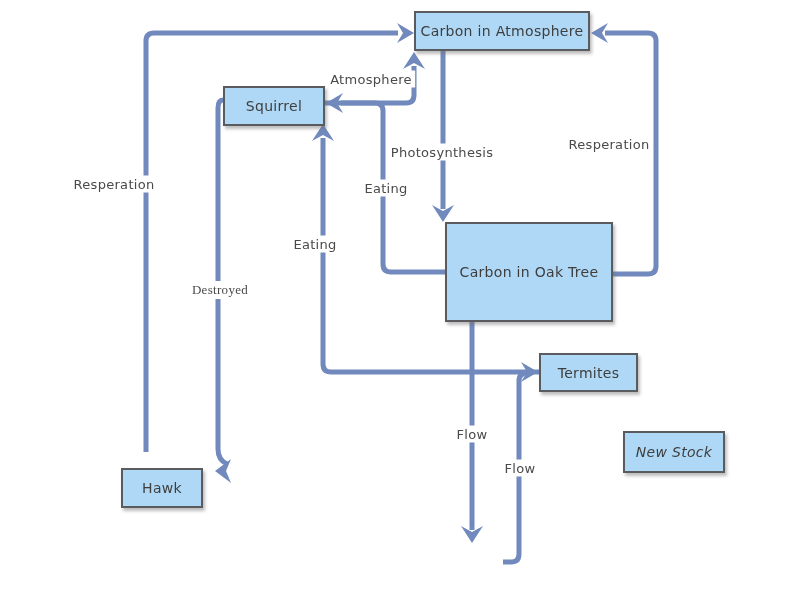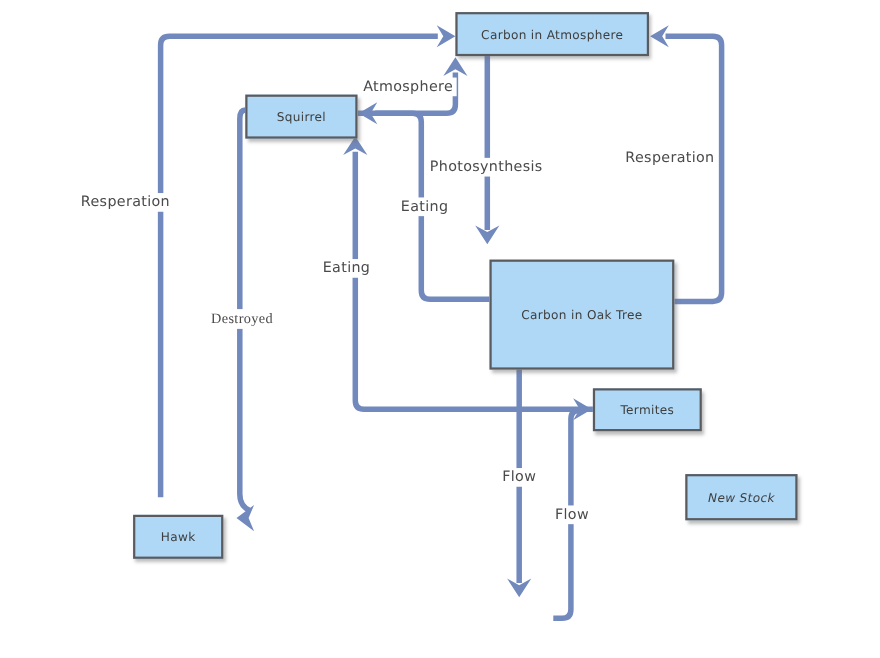--- a/index.html
+++ b/index.html
@@ -32,21 +32,21 @@
   }
   .node {
     position: absolute;
     box-sizing: border-box;
     background: #AFD8F6;
     border: 2px solid #5A5B5E;
     box-shadow: 2px 3px 3px rgba(110,110,110,0.45);
     display: flex;
     align-items: center;
     justify-content: center;
-    font-size: 11px;
+    font-size: 14px;
     color: #3E3E3E;
     letter-spacing: 0.3px;
     white-space: nowrap;
   }
   .elabel {
     position: absolute;
     transform: translate(-50%, -50%);
     background: #FFFFFF;
     padding: 1px 3px;
     font-size: 13px;
@@ -123,21 +123,21 @@
   <div class="elabel" style="left:520px; top:468px;">Flow</div>
 
   <div class="elabel" style="left:315px; top:244px;">Eating</div>
 
   <div class="elabel" style="left:220px; top:290px;font-family:Liberation Serif, serif;">Destroyed</div>
 
   <div class="node" style="left:414px; top:11px; width:176px; height:40px;">Carbon in Atmosphere</div>
 
   <div class="node" style="left:223px; top:86px; width:102px; height:40px;">Squirrel</div>
 
-  <div class="node" style="left:445px; top:236px; width:168px; height:100px;">Carbon in Oak Tree</div>
+  <div class="node" style="left:445px; top:222px; width:168px; height:100px;">Carbon in Oak Tree</div>
 
   <div class="node" style="left:539px; top:353px; width:99px; height:39px;text-align:right;">Termites</div>
 
   <div class="node" style="left:623px; top:431px; width:102px; height:42px;font-style:italic;">New Stock</div>
 
   <div class="node" style="left:121px; top:452px; width:82px; height:40px;margin-top:16px;">Hawk</div>
 
 
 </div>
 

